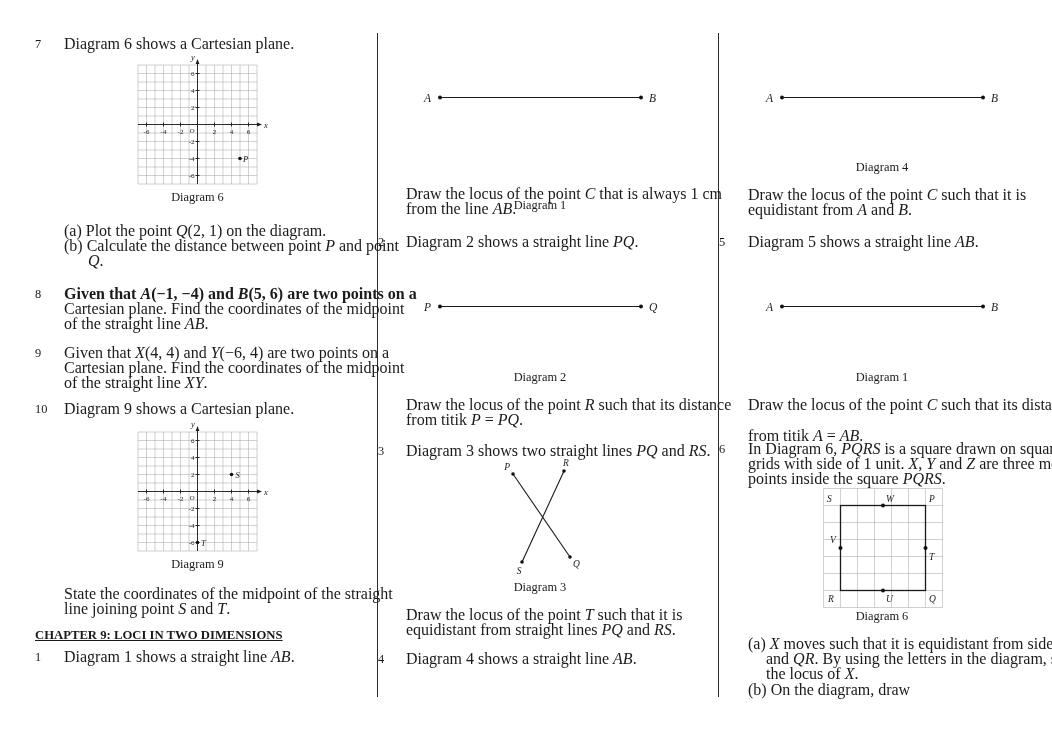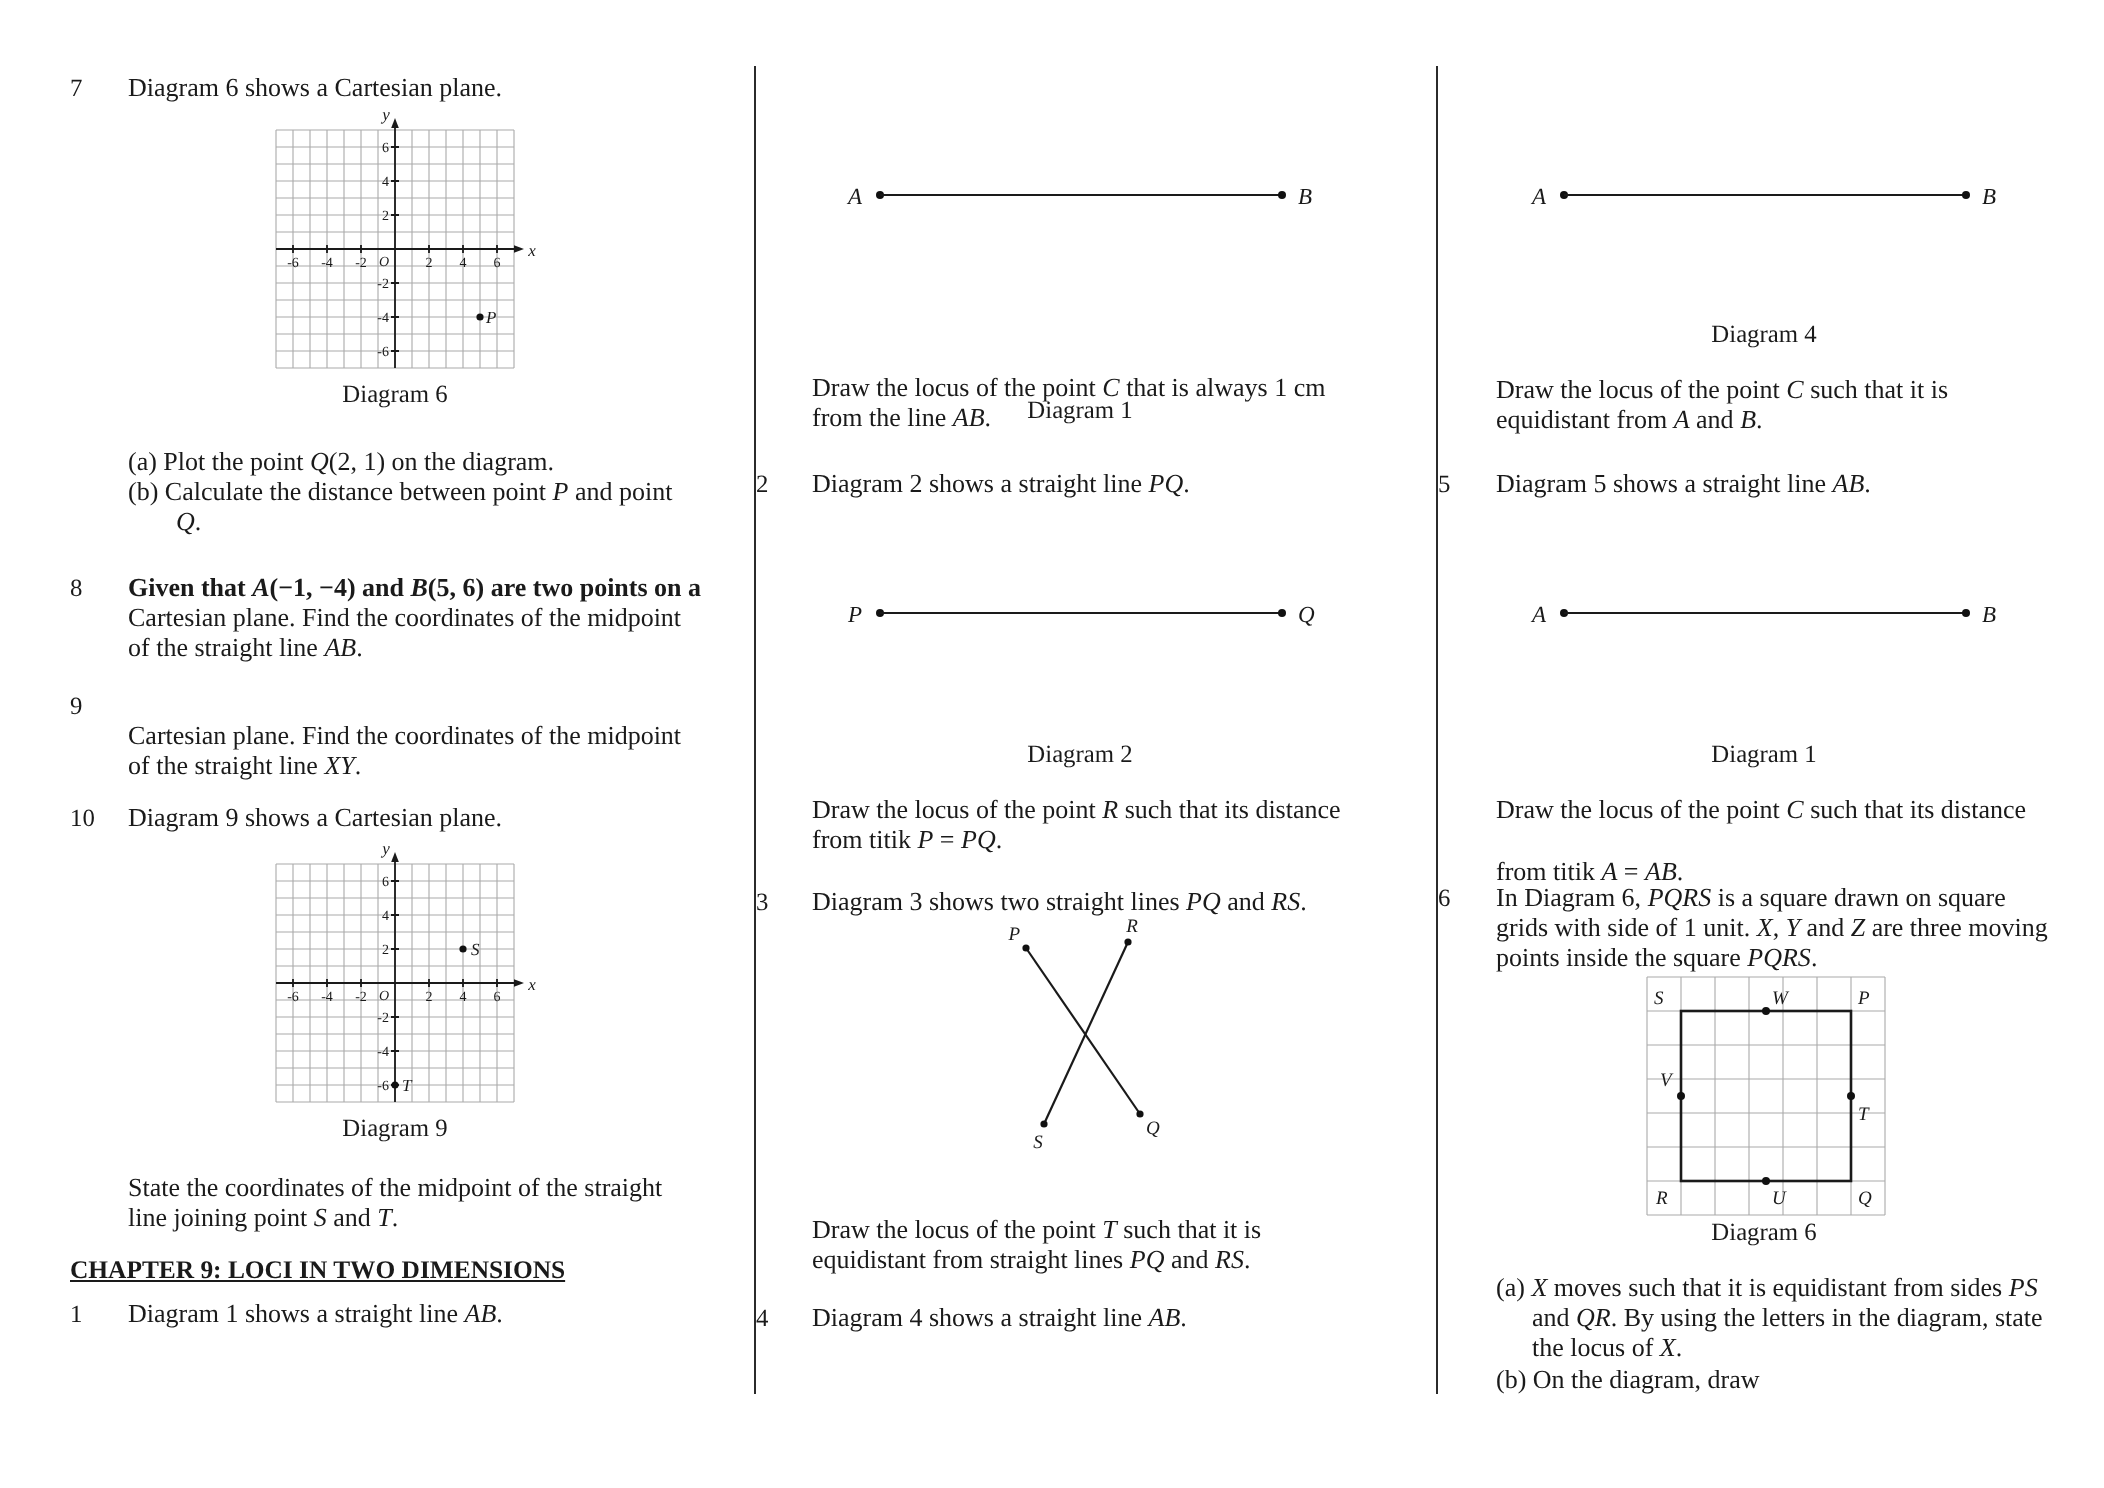--- a/index.html
+++ b/index.html
@@ -1,20 +1,20 @@
 <!DOCTYPE html>
 <html><head>
 <meta charset="utf-8">
 <style>
   html,body{margin:0;padding:0;}
   body{width:1052px;height:744px;background:#ffffff;color:#1a1a1a;
        font-family:"Liberation Serif","DejaVu Serif",serif;position:relative;overflow:hidden;}
   .page{position:absolute;inset:0;}
   .dvd{position:absolute;top:33px;width:1px;height:664px;background:#2b2b2b;}
-  .ln{position:absolute;white-space:nowrap;font-size:13px;line-height:14px;text-align:center;}
+  .ln{position:absolute;white-space:nowrap;font-size:16px;line-height:14px;text-align:center;}
   .num{position:absolute;white-space:nowrap;font-size:12.4px;line-height:14px;}
   .cap{position:absolute;white-space:nowrap;font-size:12.4px;line-height:14px;text-align:center;}
   .chap{position:absolute;white-space:nowrap;font-size:12.7px;font-weight:bold;
         text-decoration:underline;line-height:14px;}
   svg{position:absolute;overflow:visible;}
   .grid{stroke:#aaaaaa;stroke-width:0.55;fill:none;}
   .ax{stroke:#1a1a1a;stroke-width:0.9;fill:none;}
   .axf{fill:#1a1a1a;stroke:none;}
   .seg{stroke:#1a1a1a;stroke-width:1.1;}
   .sq{fill:none;stroke:#1a1a1a;stroke-width:1.3;}
@@ -72,20 +72,21 @@
   <div class="ln" style="left:64px;top:224px;">(a) Plot the point <i>Q</i>(2, 1) on the diagram.</div>
   <div class="ln" style="left:64px;top:239px;">(b) Calculate the distance between point <i>P</i> and point</div>
   <div class="ln" style="left:88px;top:254px;"><i>Q</i>.</div>
 
   <div class="num" style="left:35px;top:287px;">8</div>
   <div class="ln" style="left:64px;top:287px;font-weight:bold;">Given that <i>A</i>(−1, −4) and <i>B</i>(5, 6) are two points on a</div>
   <div class="ln" style="left:64px;top:302px;">Cartesian plane. Find the coordinates of the midpoint</div>
   <div class="ln" style="left:64px;top:317px;">of the straight line <i>AB</i>.</div>
 
   <div class="num" style="left:35px;top:346px;">9</div>
+  <div class="ln" style="left:64px;top:346px;">Given that <i>X</i>(4, 4) and <i>Y</i>(−6, 4) are two points on a</div>
   <div class="ln" style="left:64px;top:361px;">Cartesian plane. Find the coordinates of the midpoint</div>
   <div class="ln" style="left:64px;top:376px;">of the straight line <i>XY</i>.</div>
 
   <div class="num" style="left:35px;top:402px;">10</div>
   <div class="ln" style="left:64px;top:402px;">Diagram 9 shows a Cartesian plane.</div>
 
   <svg style="left:131px;top:418px;" width="142" height="140" viewBox="0 0 142 140">
     <path class="grid" d="M7 14V133M15.5 14V133M24 14V133M32.5 14V133M41 14V133M49.5 14V133M58 14V133M66.5 14V133M75 14V133M83.5 14V133M92 14V133M100.5 14V133M109 14V133M117.5 14V133M126 14V133M7 14H126M7 22.5H126M7 31H126M7 39.5H126M7 48H126M7 56.5H126M7 65H126M7 73.5H126M7 82H126M7 90.5H126M7 99H126M7 107.5H126M7 116H126M7 124.5H126M7 133H126"></path>
     <line class="ax" x1="7" y1="73.5" x2="127" y2="73.5"></line>
     <polygon class="axf" points="131,73.5 126,71.6 126,75.4"></polygon>
@@ -153,20 +154,21 @@
     <line class="seg" x1="76" y1="17" x2="34" y2="108"></line>
     <circle class="pt" cx="25" cy="20" r="1.8"></circle>
     <circle class="pt" cx="76" cy="17" r="1.8"></circle>
     <circle class="pt" cx="34" cy="108" r="1.8"></circle>
     <circle class="pt" cx="82" cy="103" r="1.8"></circle>
     <text class="crl" x="22" y="16" text-anchor="end">P</text>
     <text class="crl" x="78" y="12" text-anchor="middle">R</text>
     <text class="crl" x="31" y="120" text-anchor="middle">S</text>
     <text class="crl" x="85" y="113">Q</text>
   </svg>
+  <div class="cap" style="left:420px;top:580px;width:240px;">Diagram 3</div>
   <div class="ln" style="left:406px;top:608px;">Draw the locus of the point <i>T</i> such that it is</div>
   <div class="ln" style="left:406px;top:623px;">equidistant from straight lines <i>PQ</i> and <i>RS</i>.</div>
 
   <div class="num" style="left:378px;top:652px;">4</div>
   <div class="ln" style="left:406px;top:652px;">Diagram 4 shows a straight line <i>AB</i>.</div>
 
   <svg style="left:762px;top:88px;" width="244" height="18" viewBox="0 0 244 18">
     <text class="segl" x="4" y="14">A</text>
     <circle class="pt" cx="20" cy="9.5" r="2"></circle>
     <line class="seg" x1="20" y1="9.5" x2="221" y2="9.5"></line>

